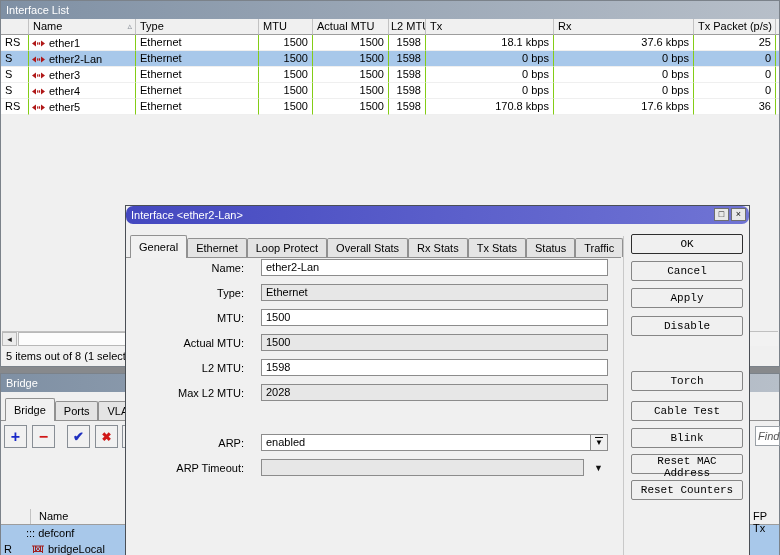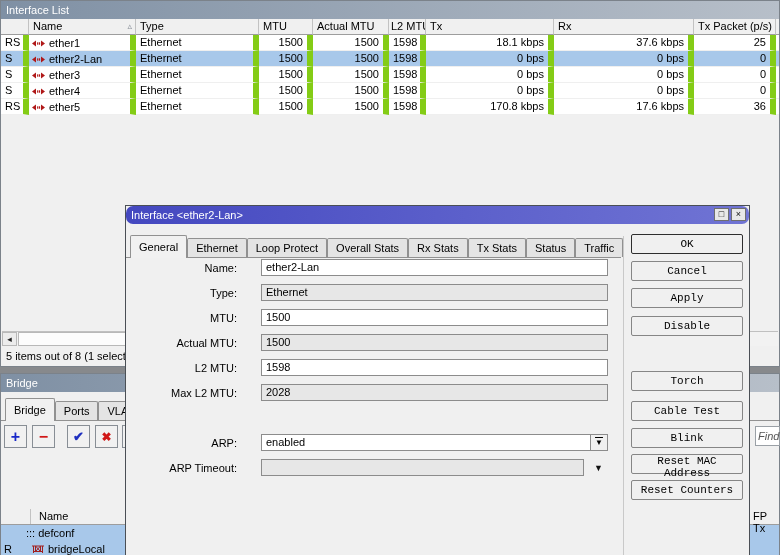--- a/index.html
+++ b/index.html
@@ -27,33 +27,33 @@
   .glyph-plus  { color:#1828c8; font-weight:bold; font-size:16px; line-height:14px; }
   .glyph-minus { color:#d01818; font-weight:bold; font-size:16px; line-height:14px; }
 
   
   .iface-list { position:absolute; left:0; right:0; top:77; bottom:38; background:#fff; overflow:hidden; }
   .tblgrid { display:grid; grid-template-columns:28px 107px 123px 54px 76px 37px 128px 140px 82px minmax(0,1fr); }
   .hrow { background:#f0f0f0; height:16px; }
   .hrow .hc { border-right:1px solid #c2c2c2; border-bottom:1px solid #9d9d9d; padding:1px 1px 0 4px; white-space:nowrap; overflow:hidden; position:relative; }
   .hc .sort { position:absolute; right:3px; top:2px; color:#8a9099; font-size:9px; }
   .drow { height:16px; background:#fff; }
-  .drow .c { border-right:6px solid #84cc16; border-bottom:1px solid #efefef; padding:1px 4px 0 4px; white-space:nowrap; overflow:hidden; }
+  .drow .c { border-right:1px solid #84cc16; border-bottom:1px solid #efefef; padding:1px 4px 0 4px; white-space:nowrap; overflow:hidden; }
   .drow.selected, .drow.selected .c { background:#a8c8ea; }
   .c.num { text-align:right; }
   .c.namec { display:flex; align-items:center; gap:4px; padding-left:3px; }
 
   .hscroll { position:absolute; left:1px; right:1px; height:15px; background:#f2f2f2; border-top:1px solid #c0c0c0; }
   .hs-btn { position:absolute; left:0; top:0; width:15px; height:14px; background:#ececec; border:1px solid #b8b8b8; font-size:9px; text-align:center; line-height:12px; color:#222; }
   .hs-thumb { position:absolute; left:16px; top:0; width:384px; height:14px; background:#fcfcfc; border:1px solid #b8b8b8; }
   .statusbar { position:absolute; left:1px; right:1px; bottom:0; height:19px; padding:3px 0 0 4px; background:#f0f0f0; }
 
   
   .frow { position:absolute; left:0; height:17px; display:flex; align-items:center; }
-  .flabel { width:135px; text-align:right; padding-right:24px; white-space:nowrap; }
+  .flabel { width:135px; text-align:right; padding-right:17px; white-space:nowrap; }
   .tb { height:17px; background:#fff; border:1px solid #8c8c8c; padding:1px 4px 0 4px; white-space:nowrap; overflow:hidden; }
   .tb.disabled { background:#e7e7e7; }
   .dropbtn { width:17px; height:17px; background:#f0f0f0; border:1px solid #8c8c8c; border-left:none; text-align:center; font-size:8px; padding-top:3px; }
   .overbar { text-decoration:overline; }
   .plainarrow { margin-left:10px; font-size:9px; color:#111; }
   .dbtn { position:absolute; left:505px; width:112px; height:20px; background:#f0f0f0; border:1px solid #868686; border-radius:2px; text-align:center; font-size:11px; font-family:Liberation Mono, monospace; padding-top:0; }
   .dbtn.default { border-color:#2e2e2e; }
   .vsep { position:absolute; width:1px; background:#c9c9c9; }
 
   

